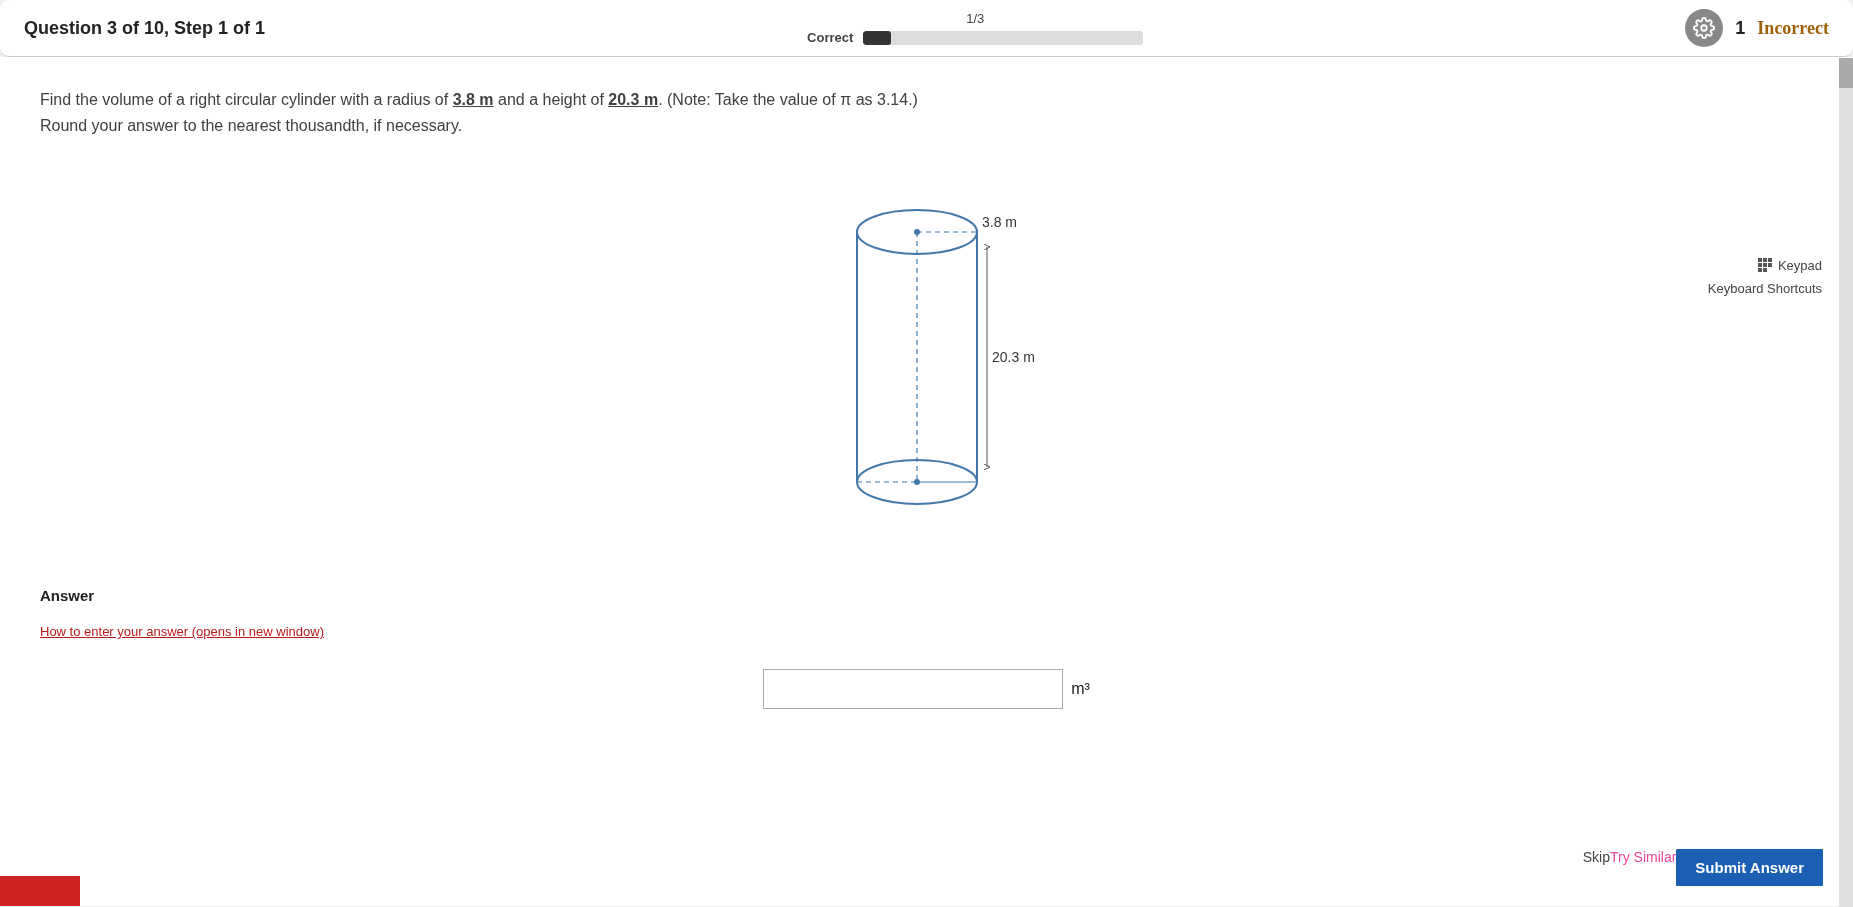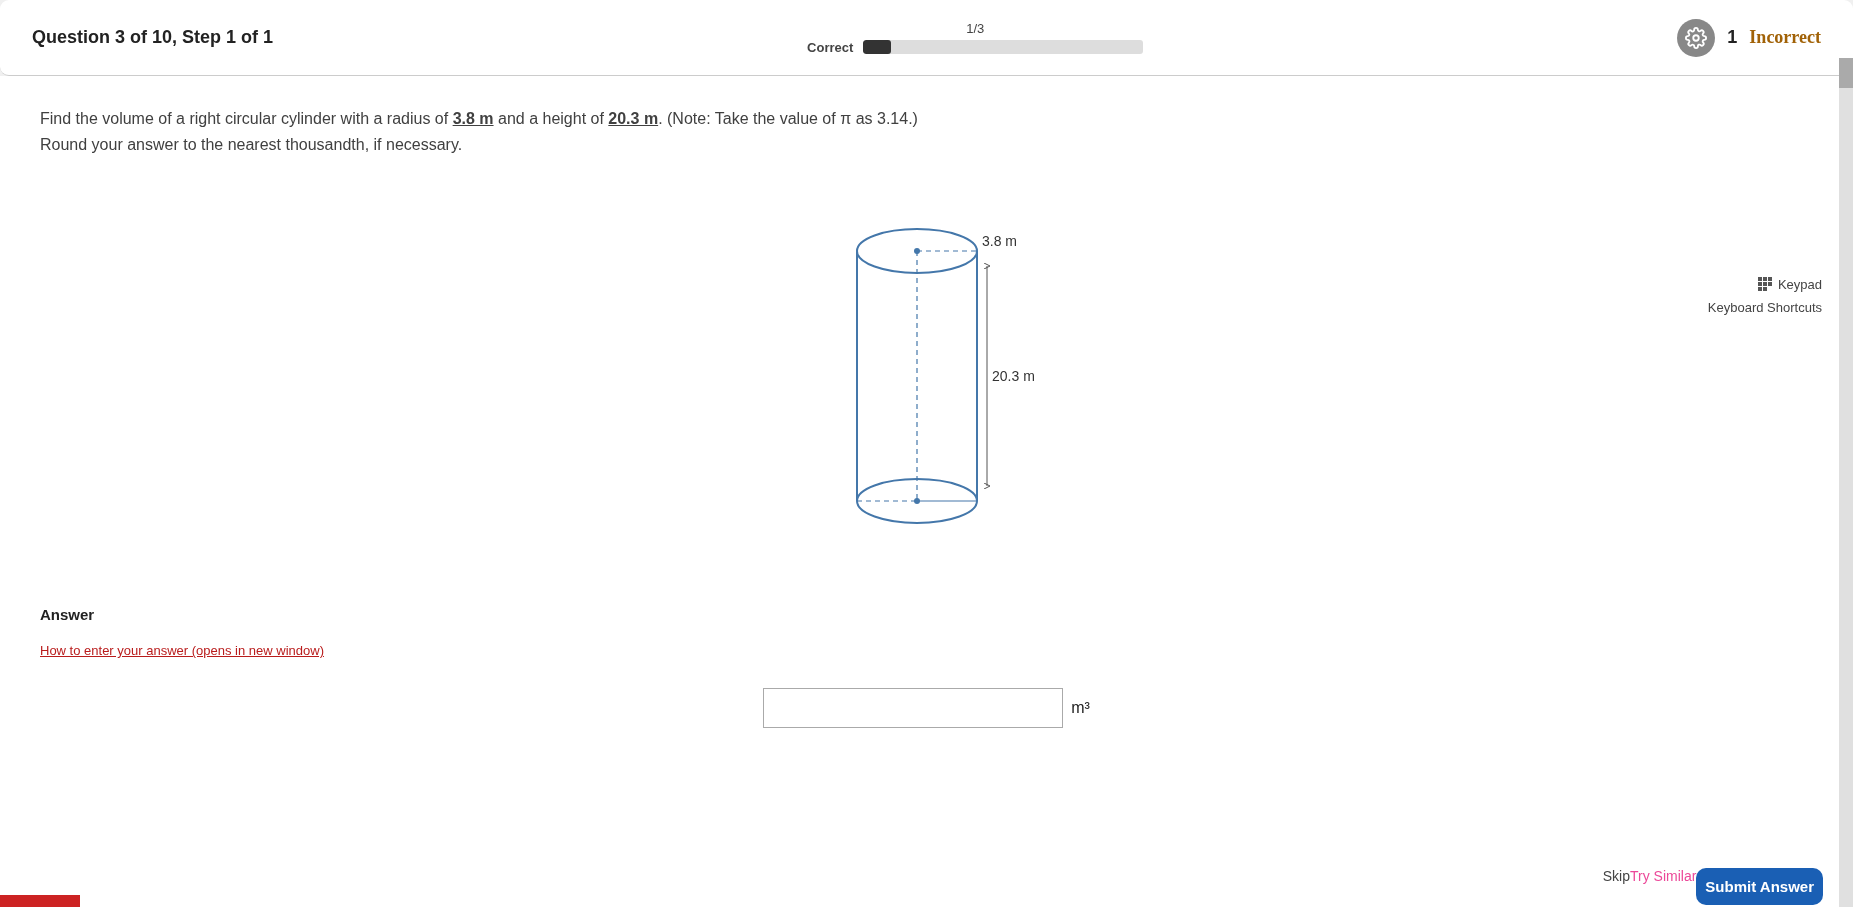--- a/index.html
+++ b/index.html
@@ -10,23 +10,23 @@
       min-height: 907px;
       overflow-x: hidden;
     }
 
     
     .header {
       display: flex;
       align-items: center;
       justify-content: space-between;
       background: #fff;
-      padding: 8px 32px;
+      padding: 8px 24px;
       border-bottom: 1px solid #ccc;
-      height: 76px;
+      height: 57px;
       border-radius: 9px;
     }
     .header-left {
       font-size: 18px;
       font-weight: bold;
       color: #222;
     }
     .header-center {
       display: flex;
       flex-direction: column;
@@ -185,23 +185,23 @@
       background: none;
       border: none;
       cursor: pointer;
     }
     .submit-btn {
       background: #1a5fb4;
       color: #fff;
       font-size: 15px;
       font-weight: bold;
       border: none;
-      padding: 10px 9px;
-      cursor: pointer;
-      border-radius: 10px;
+      padding: 10px 19px;
+      cursor: pointer;
+      border-radius: 1px;
     }
 
     
     .right-tools {
       position: absolute;
       right: 31px;
       top: 200px;
       display: flex;
       flex-direction: column;
       align-items: flex-end;

